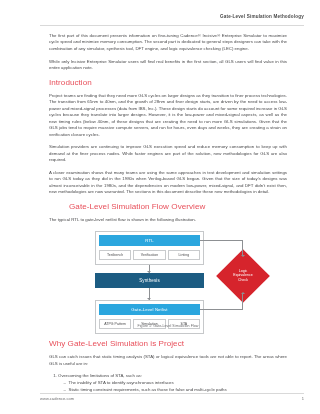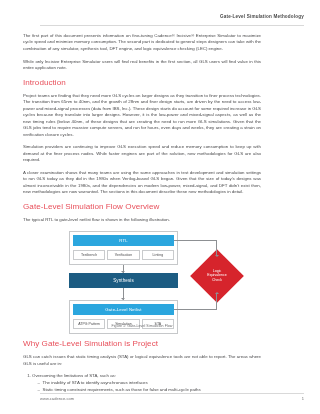--- a/index.html
+++ b/index.html
@@ -39,21 +39,21 @@
     top: 25px;
     left: 40px;
     right: 16px;
     height: 0.5px;
     background: #d9d9d9;
   }
 
   
   .content {
     position: absolute;
-    left: 23px;
+    left: 49px;
     top: 33px;
     width: 238px;
   }
 
   p.body {
     font-size: 4.35px;
     line-height: 6.45px;
     margin: 0 0 6.2px 0;
     text-align: justify;
     color: #48484a;
@@ -63,20 +63,21 @@
   h2.section {
     font-size: 8.1px;
     line-height: 10px;
     margin: 5.5px 0 5.2px 0;
     color: #e8505b;
     font-weight: normal;
     letter-spacing: 0.04px;
   }
   h2.section.tight {
     margin-top: 3.5px;
+    margin-left: 20px;
   }
 
   
   .figure {
     margin: 4px 0 0 0;
     width: 238px;
     position: relative;
     height: 104px;
   }
   .diagram {

